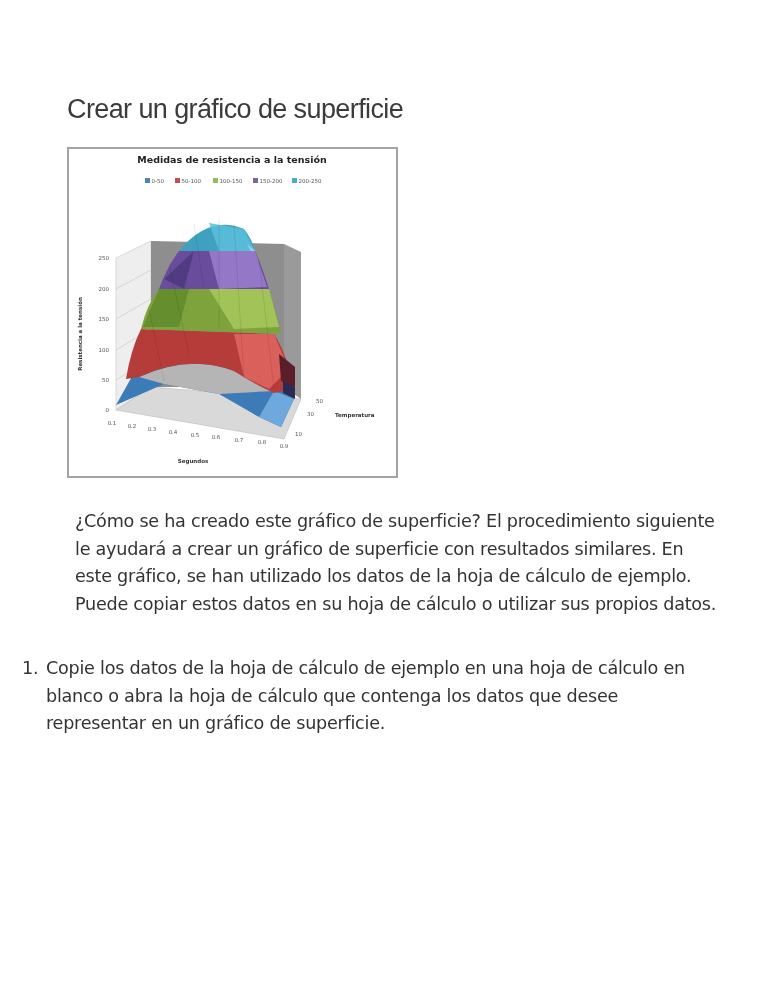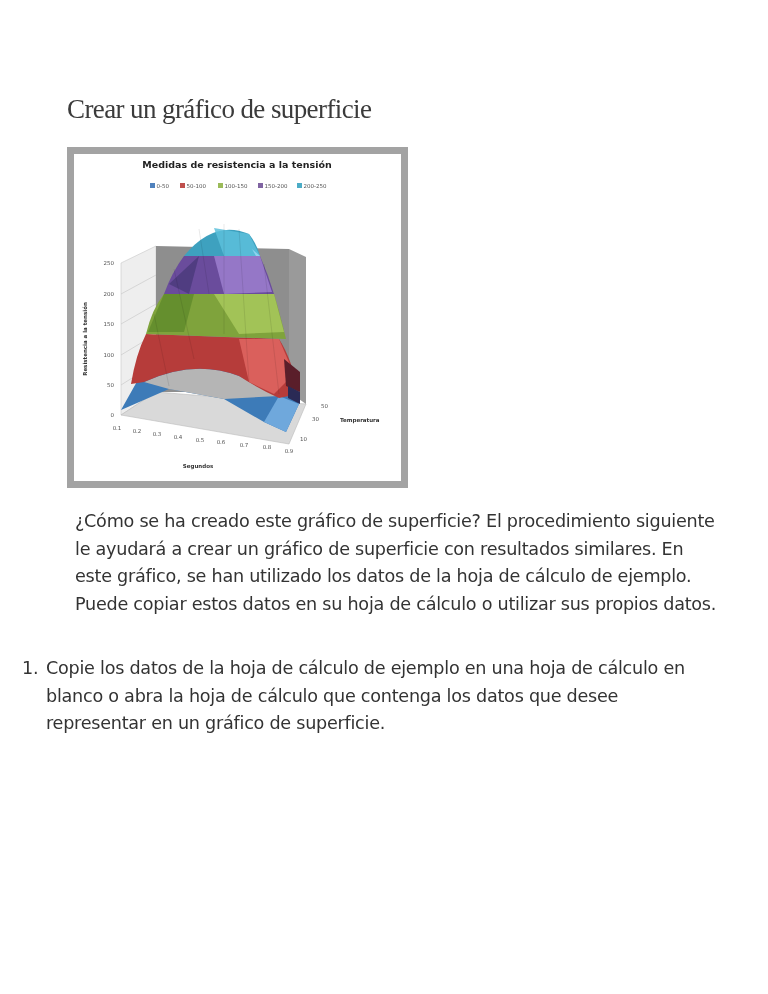--- a/index.html
+++ b/index.html
@@ -13,35 +13,35 @@
       position: relative;
       overflow: hidden;
       font-family: "DejaVu Sans", "Liberation Sans", sans-serif;
       color: #333333;
     }
     .page-title {
       position: absolute;
       left: 67px;
       top: 94px;
       margin: 0;
-      font-family: Liberation Serif, serif;
+      font-family: Liberation Sans, sans-serif;
       font-weight: 300;
       font-size: 27px;
       letter-spacing: -0.6px;
       color: #3b3b3b;
       white-space: nowrap;
       text-align: center;
     }
     .chart-box {
       position: absolute;
       left: 67px;
       top: 147px;
       width: 327px;
       height: 327px;
-      border: 7px solid #a3a3a3;
+      border: 2px solid #a3a3a3;
       background: #ffffff;
       box-sizing: content-box;
     }
     .chart-box svg {
       display: block;
     }
     .intro {
       position: absolute;
       left: 67px;
       top: 500px;

